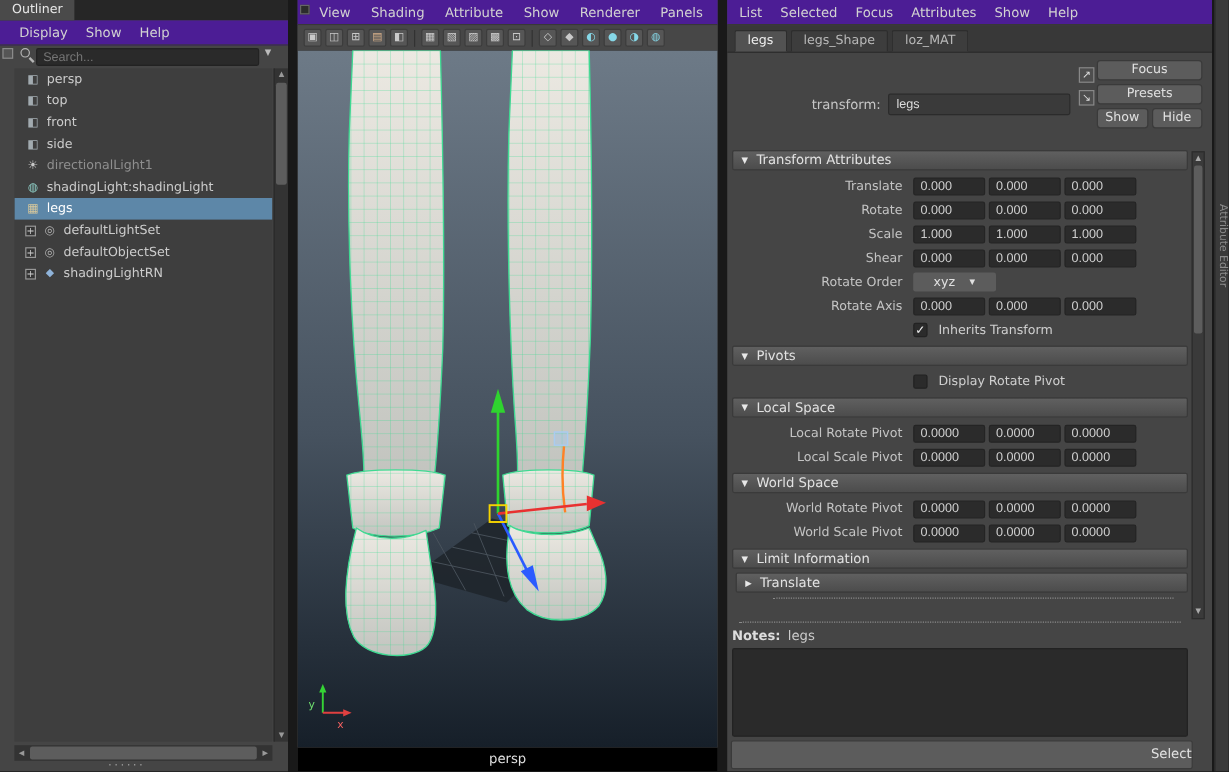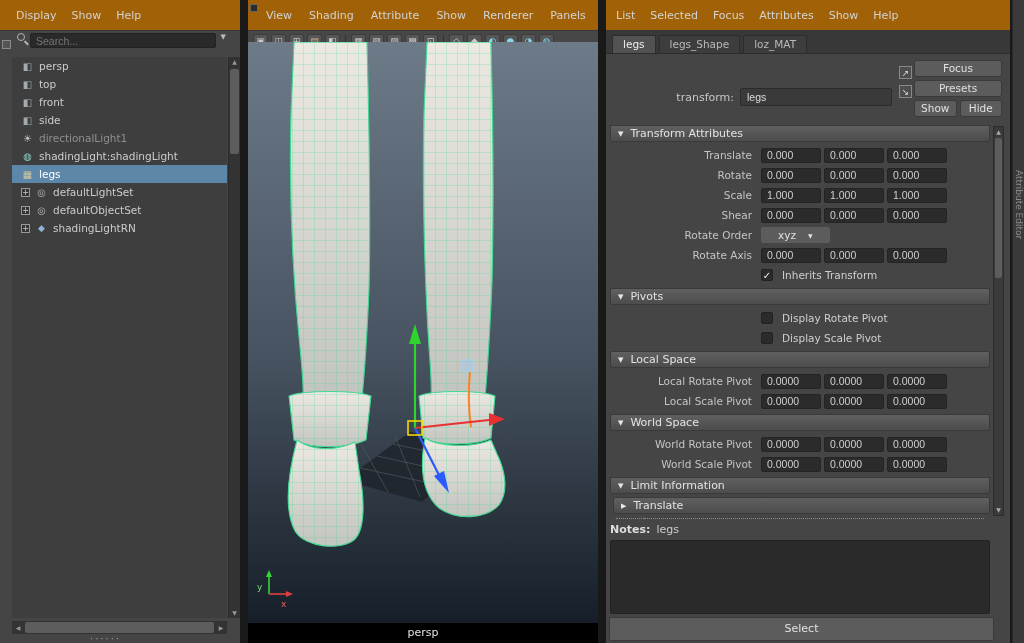--- a/index.html
+++ b/index.html
@@ -9,21 +9,21 @@
   .panel { position:absolute; top:0; height:643px; background:#454545; }
   #outliner { left:0; width:240px; }
   #viewport { left:248px; width:350px; }
   #attred   { left:606px; width:404px; }
   #sidestrip{ left:1012px; width:12px; background:#3a3a3a; border-left:1px solid #2a2a2a; }
   #sidestrip .vlabel { writing-mode:vertical-rl; color:#8a8a8a; font-size:9px; position:absolute; top:170px; left:1px; }
 
   
   .o-titlebar { height:17px; background:#262626; display:flex; }
   .o-titletab { background:#4a4a4a; padding:2px 10px 1px; font-size:10.5px; color:#e8e8e8; }
-  .menubar { height:31px; background:#a16207; display:flex; gap:15px; align-items:center; border-bottom:1px solid #383838; }
+  .menubar { height:21px; background:#4c1d95; display:flex; gap:15px; align-items:center; border-bottom:1px solid #383838; }
   .o-menubar { padding-left:16px; }
   .menu-item { color:#d2d2d2; cursor:default; }
   .search-row { height:20px; display:flex; align-items:flex-start; gap:5px; padding:2px 14px 2px 17px; }
   .mag { width:8px; height:8px; border:1.5px solid #b5b5b5; border-radius:50%; position:relative; flex:none; }
   .mag::after { content:''; position:absolute; width:5px; height:1.5px; background:#b5b5b5; transform:rotate(45deg); left:6px; top:8px; }
   .search-input { flex:1; background:#2a2a2a; border:1px solid #222; color:#a8a8a8; font-size:10.5px; height:15px; padding:0 5px; border-radius:2px; outline:none; }
   .search-dd { font-size:7px; color:#bbb; }
   .leftstrip-icon { position:absolute; left:2px; top:40px; width:9px; height:9px; border:1px solid #8a8a8a; background:#555; }
   .tree { position:absolute; top:57px; left:12px; right:13px; bottom:25px; background:#3e3e3e; overflow:hidden; }
   .tree-row { height:18px; display:flex; align-items:center; padding-left:9px; gap:5px; cursor:default; }
@@ -87,26 +87,29 @@
   .dotted { border-bottom:1px dotted #8a8a8a; margin:3px 12px 4px 34px; height:2px; }
   .ae-vscroll { position:absolute; right:6px; top:126px; bottom:127px; width:11px; background:#3a3a3a; border:1px solid #2c2c2c; }
   .ae-vscroll .sb-arrow { position:absolute; left:0; right:0; text-align:center; font-size:6px; color:#aaa; height:10px; line-height:10px; }
   .ae-vscroll .thumb { position:absolute; top:11px; left:1px; right:1px; height:140px; background:#5d5d5d; border-radius:2px; }
   .splitter-dotted { position:absolute; left:10px; right:26px; top:518px; border-bottom:1px dotted #8a8a8a; }
   .ae-notes { position:absolute; left:4px; right:20px; top:523px; }
   .notes-head { height:15px; }
   .notes-head b { color:#ddd; font-weight:bold; margin-right:6px; }
   .notes-box { height:74px; background:#2a2a2a; border:1px solid #222; border-radius:2px; margin-top:2px; }
   .ae-footer { position:absolute; left:3px; right:16px; bottom:2px; height:24px; display:flex; gap:4px; }
-  .footer-btn { flex:1; background:#5c5c5c; border:1px solid #3a3a3a; border-radius:2px; color:#e2e2e2; line-height:21px; text-align:center; font-size:11px; cursor:default; }
+  .footer-btn { flex:1; background:#5c5c5c; border:1px solid #3a3a3a; border-radius:2px; color:#e2e2e2; line-height:21px; text-align:right; font-size:11px; cursor:default; }
 </style>
 </head>
 <body>
 
 <div class="panel" id="outliner">
+  <div class="o-titlebar">
+    <div class="o-titletab">Outliner</div>
+  </div>
   <div class="menubar o-menubar">
       <span class="menu-item">Display</span>
       <span class="menu-item">Show</span>
       <span class="menu-item">Help</span>
     </div>
   <div class="search-row">
     <span class="mag"></span>
     <input class="search-input" placeholder="Search..." style="">
     <span class="search-dd">▼</span>
   </div>
@@ -355,25 +358,20 @@
       </div>
       <div class="sec-head">
         <span class="sec-arrow">▼</span>
         <span>Pivots</span>
       </div>
       <div class="attr-row">
         <span class="attr-label"></span>
         <span class="checkbox"></span>
         <span class="cb-label">Display Rotate Pivot</span>
       </div>
-      <div class="attr-row">
-        <span class="attr-label"></span>
-        <span class="checkbox"></span>
-        <span class="cb-label">Display Scale Pivot</span>
-      </div>
       <div class="sec-head">
         <span class="sec-arrow">▼</span>
         <span>Local Space</span>
       </div>
       <div class="attr-row">
         <span class="attr-label">Local Rotate Pivot</span>
         <input class="num-field" readonly="" value="0.0000" style="">
         <input class="num-field" readonly="" value="0.0000" style="">
         <input class="num-field" readonly="" value="0.0000" style="">
       </div>

